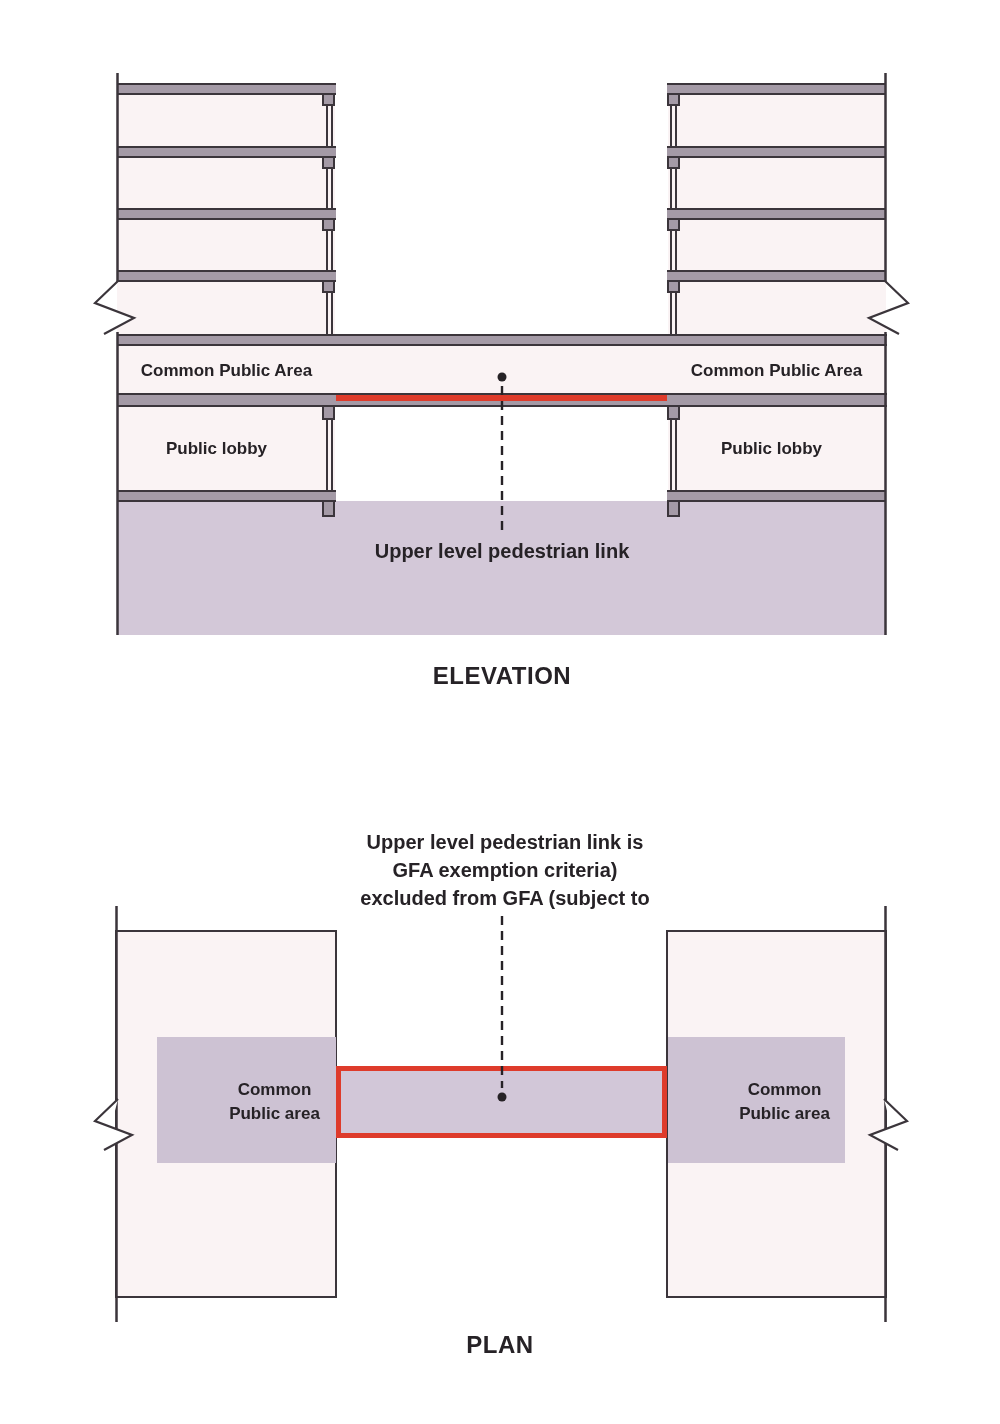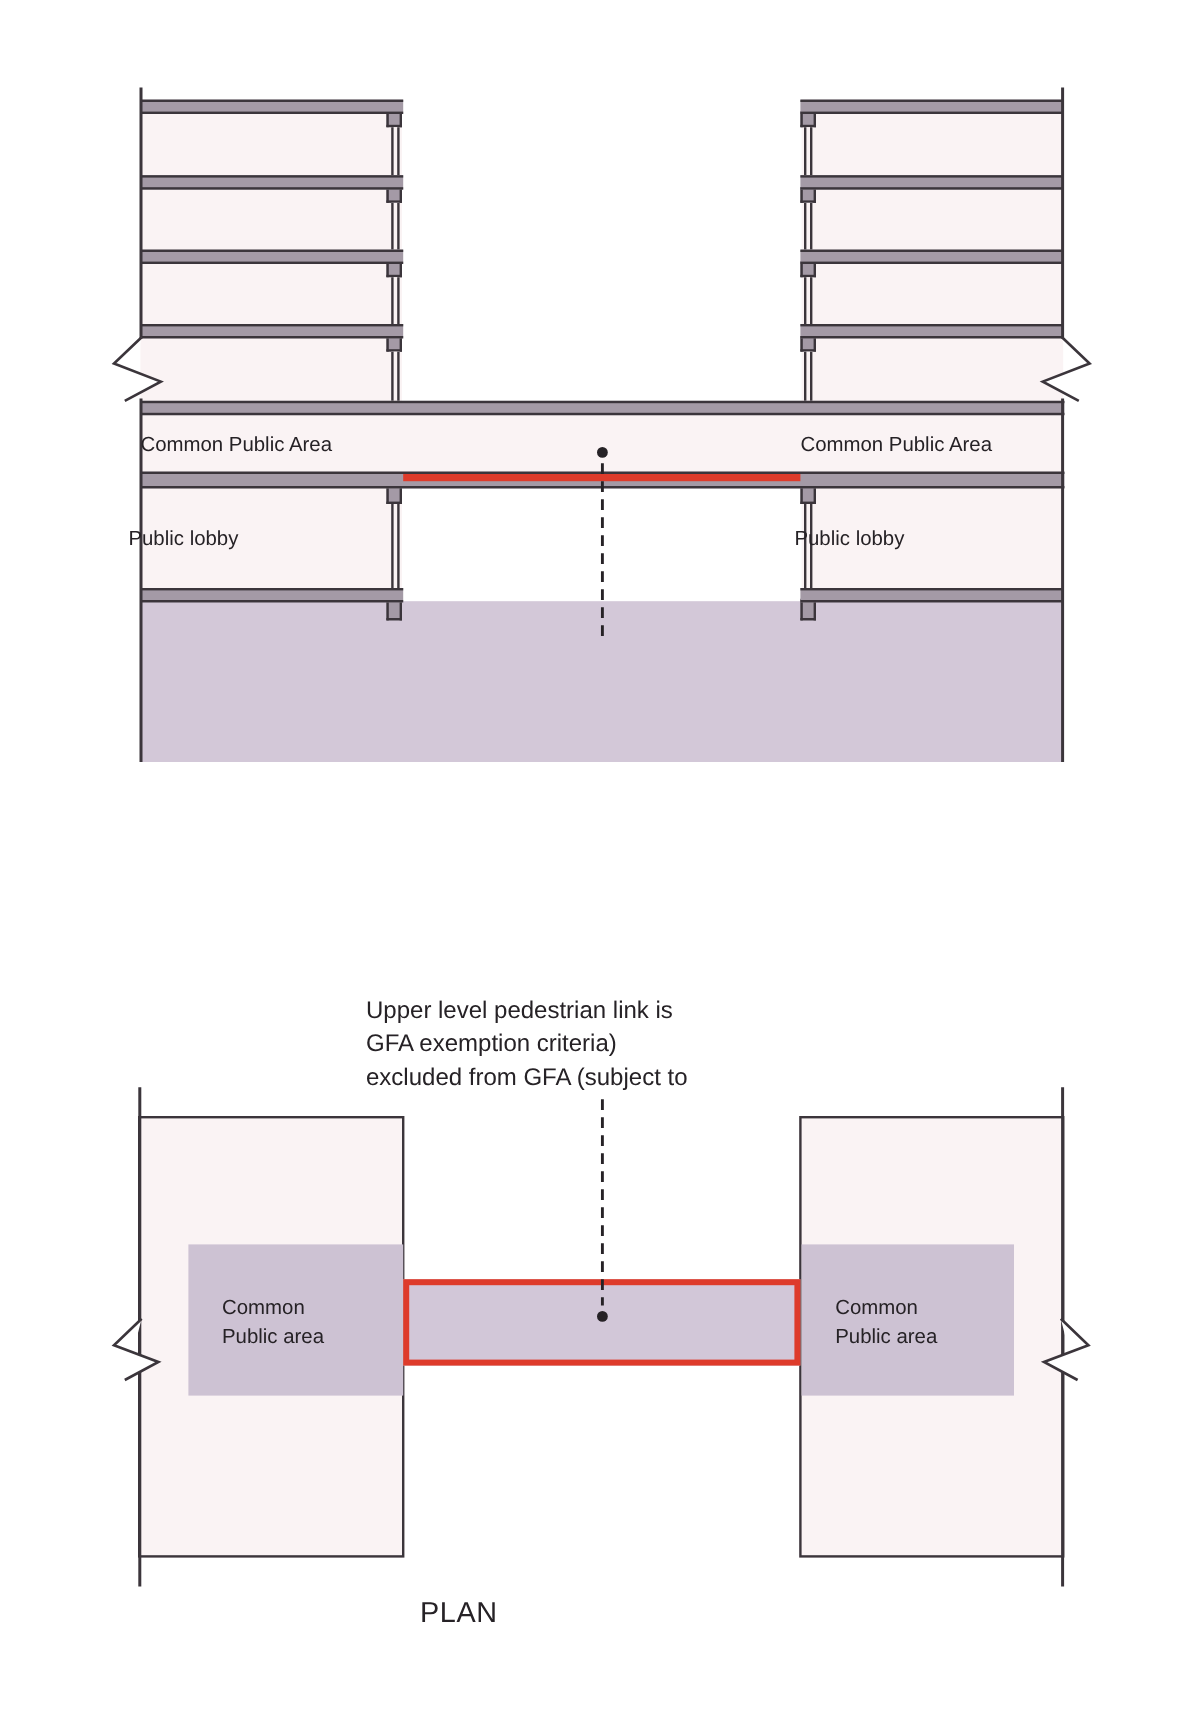--- a/index.html
+++ b/index.html
@@ -14,21 +14,21 @@
   .plan-area{background:#cdc2d3;}
   
   .slab{background:#a49aa6;border-top:2px solid #3b353b;border-bottom:2px solid #3b353b;height:12px;}
   .hook{background:#a49aa6;border:2px solid #3b353b;border-top:none;width:13px;height:13px;}
   .win{width:7px;border-left:2px solid #3b353b;border-right:2px solid #3b353b;background:#faf3f4;}
   .redbar{background:#de3b2b;}
   
   .plan-bldg{background:#faf3f4;border:2.5px solid #3b353b;}
   .corridor{background:#d2c7d8;border:5px solid #de3b2b;}
   
-  .t{position:absolute;}
+  .t{position:absolute;text-align:center;font-weight:bold;}
   .fs17{font-size:17px;line-height:20px;}
   .fs20{font-size:20px;line-height:24px;}
   .fs24{font-size:24px;line-height:26px;letter-spacing:0.5px;}
   .lh24{line-height:24px;padding-left:28px;}
   .lh28{line-height:28px;}
   
   #linework{position:absolute;left:0;top:0;width:1000px;height:1424px;pointer-events:none;}
 </style>
 </head>
 <body>
@@ -118,20 +118,22 @@
     </g>
 
     <path d="M502,916 V1088" stroke="#262226" stroke-width="2.4" stroke-dasharray="9 6" fill="none"></path>
     <circle cx="502" cy="1097" r="4.5" fill="#262226"></circle>
   </svg>
 
   <div class="t fs17" style="left:117px;top:361px;width:219px;">Common Public Area</div>
   <div class="t fs17" style="left:667px;top:361px;width:219px;">Common Public Area</div>
   <div class="t fs17" style="left:107px;top:439px;width:219px;">Public lobby</div>
   <div class="t fs17" style="left:662px;top:439px;width:219px;">Public lobby</div>
+  <div class="t fs20" style="left:302px;top:539px;width:400px;">Upper level pedestrian link</div>
+  <div class="t fs24" style="left:352px;top:663px;width:300px;">ELEVATION</div>
 
   <div class="t fs20 lh28" style="left:305px;top:828px;width:400px;">
     <div>Upper level pedestrian link is</div>
     <div>GFA exemption criteria)</div>
     <div>excluded from GFA (subject to</div>
   </div>
 
   <div class="t fs17 lh24" style="left:157px;top:1078px;width:179px;">
     <div>Common</div>
     <div>Public area</div>

